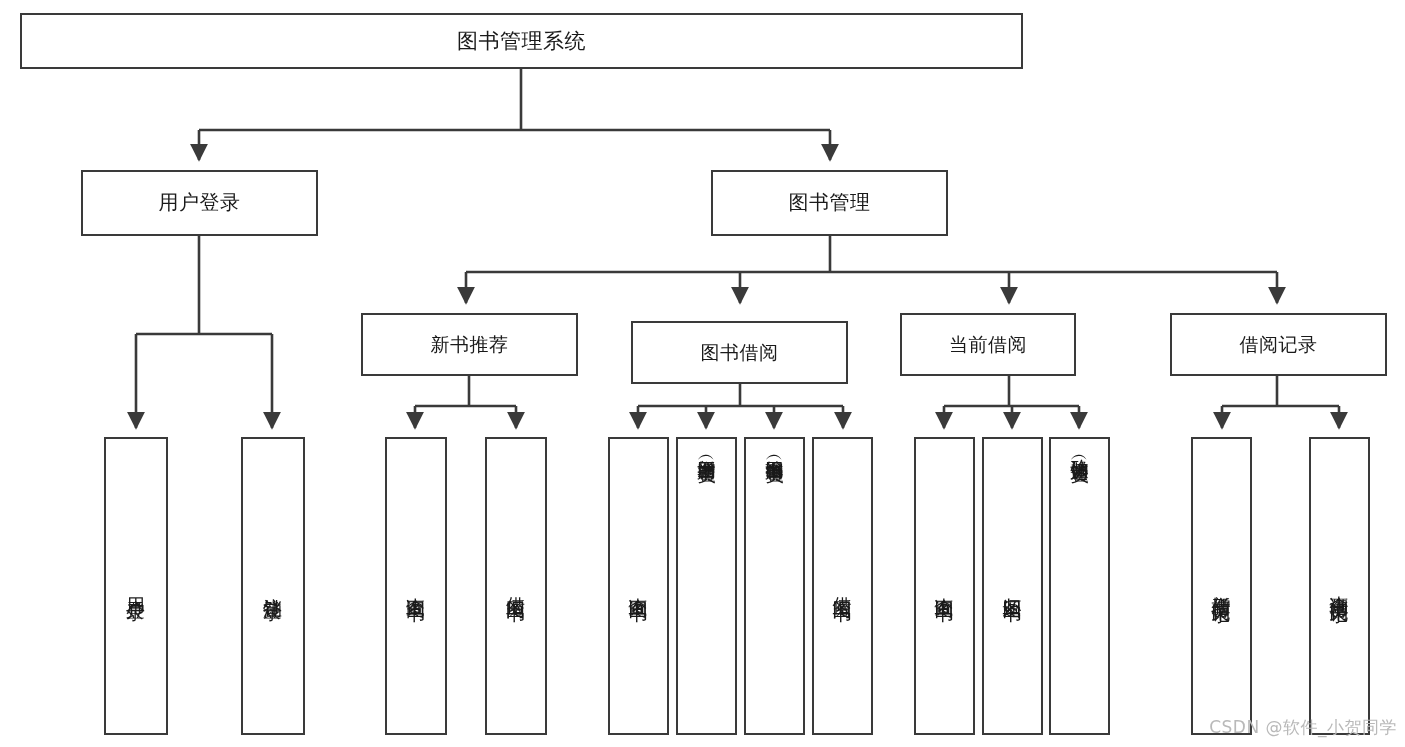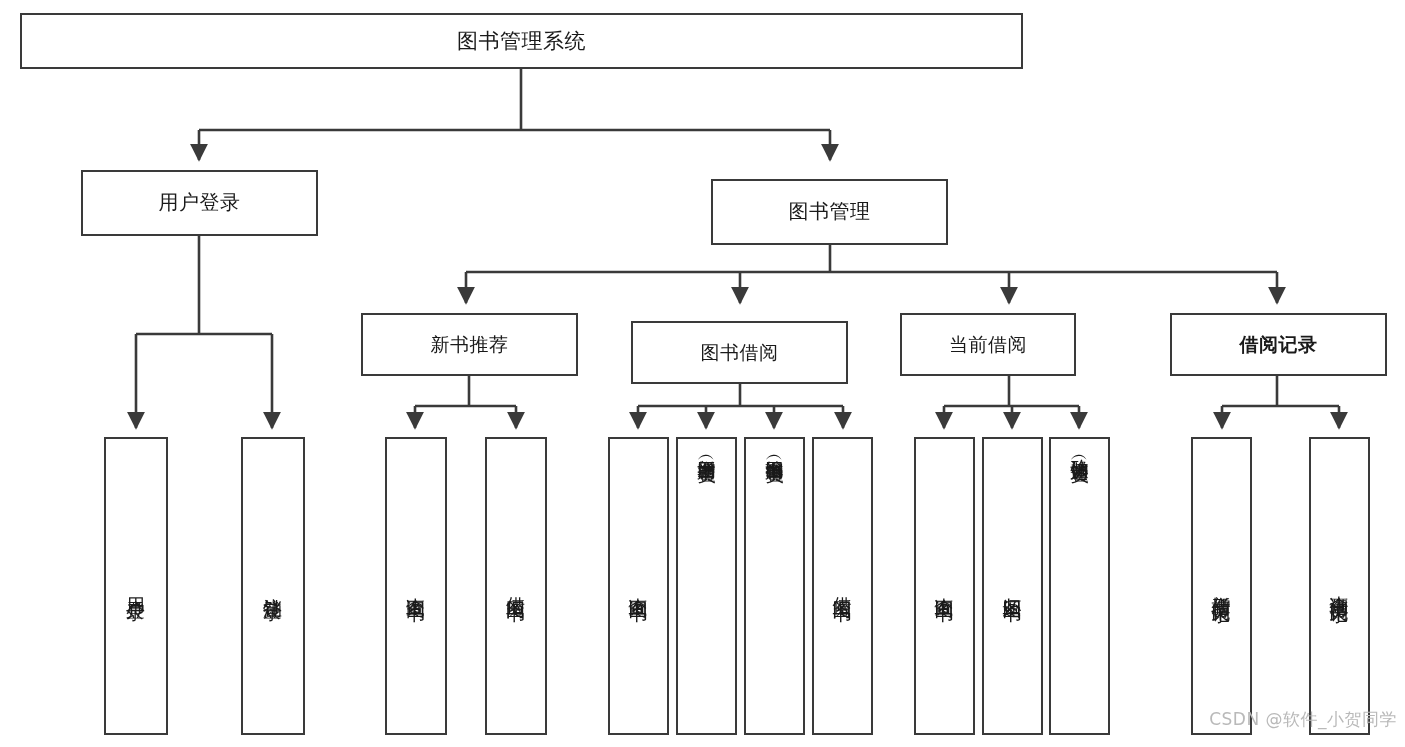--- a/index.html
+++ b/index.html
@@ -62,21 +62,21 @@
     font-size: 18px;
     letter-spacing: 1px;
   }
   .node-leaf.midpos {
     align-items: center;
     padding-top: 0;
   }
   #watermark {
     position: absolute;
     right: 8px;
-    bottom: 16px;
+    bottom: 8px;
     font-size: 17px;
     color: #b9b9b9;
     letter-spacing: 0.5px;
     white-space: nowrap;
     pointer-events: none;
   }
 </style>
 </head>
 <body>
 
@@ -133,37 +133,37 @@
   </svg>
 
   <div class="node node-root" style="left:20px; top:13px; width:1003px; height:56px;">
     <span class="label">图书管理系统</span>
   </div>
 
   <div class="node node-l1" style="left:81px; top:170px; width:237px; height:66px;">
     <span class="label">用户登录</span>
   </div>
 
-  <div class="node node-l1" style="left:711px; top:170px; width:237px; height:66px;margin-top:9px;">
+  <div class="node node-l1" style="left:711px; top:170px; width:237px; height:66px;">
     <span class="label">图书管理</span>
   </div>
 
   <div class="node node-l2" style="left:361px; top:313px; width:217px; height:63px;">
     <span class="label">新书推荐</span>
   </div>
 
   <div class="node node-l2" style="left:631px; top:313px; width:217px; height:63px;margin-top:8px;">
     <span class="label">图书借阅</span>
   </div>
 
   <div class="node node-l2" style="left:900px; top:313px; width:176px; height:63px;">
     <span class="label">当前借阅</span>
   </div>
 
-  <div class="node node-l2" style="left:1170px; top:313px; width:217px; height:63px;font-weight:bold;">
+  <div class="node node-l2" style="left:1170px; top:313px; width:217px; height:63px;">
     <span class="label">借阅记录</span>
   </div>
 
   <div class="node node-leaf midpos" style="left:104px; top:437px; width:64px; height:298px;">
     <span class="label">用户登录</span>
   </div>
 
   <div class="node node-leaf midpos" style="left:241px; top:437px; width:64px; height:298px;">
     <span class="label">注销登录</span>
   </div>

